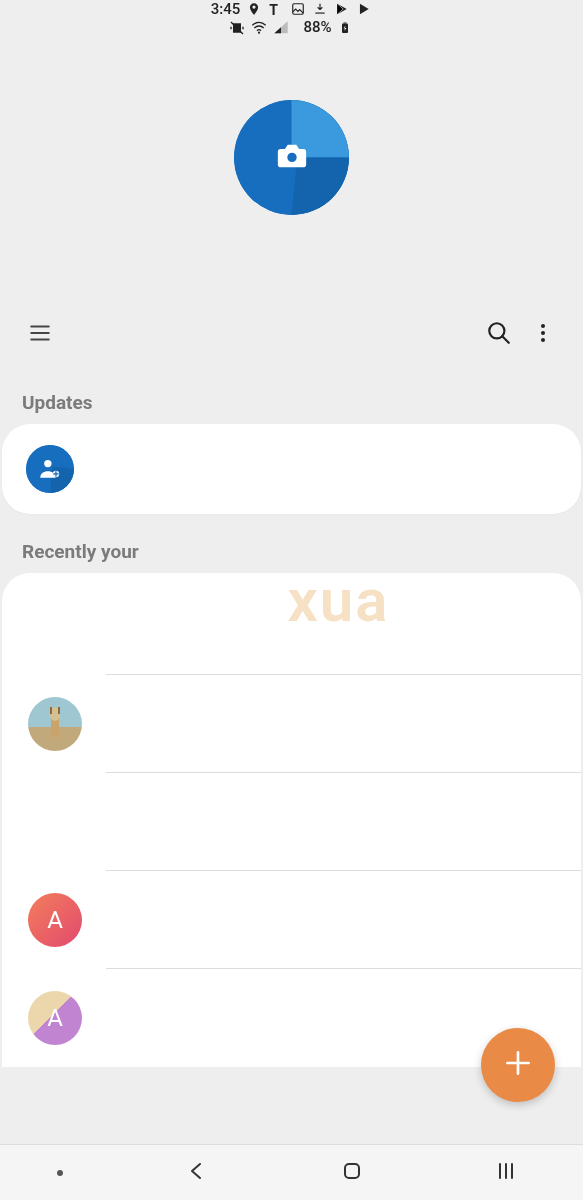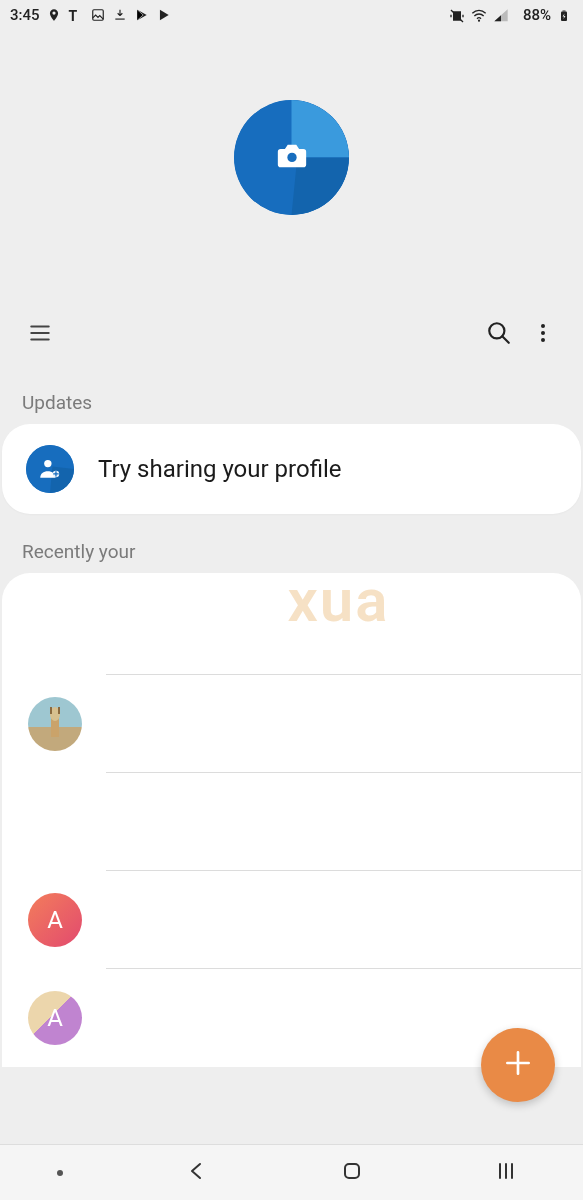--- a/index.html
+++ b/index.html
@@ -13,20 +13,21 @@
   
   .status-bar {
     height: 30px;
     display: flex;
     justify-content: space-between;
     align-items: center;
     padding: 0 10px;
     font-size: 15px;
     font-weight: 500;
     color: #222;
+    flex-direction: column;
   }
   .status-left, .status-right { display: flex; align-items: center; gap: 7px; }
   .status-left .ico, .status-right .ico { width:15px; height:15px; display:inline-block; }
   .status-right span.pct { margin-left: 8px; }
 
   
   .hero {
     display: flex;
     flex-direction: column;
     align-items: center;
@@ -57,21 +58,21 @@
     padding: 0 18px;
     height: 60px;
   }
   .toolbar .spacer { flex: 1; }
   .tb-btn { width: 44px; height:44px; display:flex; align-items:center; justify-content:center; }
 
   
   .section-header {
     color: #7b7b7b;
     font-size: 19px;
-    font-weight: 400;
+    font-weight: 700;
     padding: 26px 22px 10px;
   }
 
   
   .card {
     background: #ffffff;
     border-radius: 28px;
     margin: 0 2px;
     box-shadow: 0 1px 2px rgba(0,0,0,0.03);
   }
@@ -277,21 +278,20 @@
           <circle cx="50" cy="50" r="50" fill="#176dbe"></circle>
           <path d="M100 50 A50 50 0 0 1 50 100 L55 45 Z" fill="#1364ad"></path>
         </svg>
       <svg viewBox="0 0 24 24" width="26" height="26" style="position:relative;z-index:2">
         <circle cx="10" cy="7" r="3.4" fill="#fff"></circle>
         <path d="M3 20c0-4 3-6 7-6s7 2 7 6z" fill="#fff"></path>
         <circle cx="17.5" cy="16.5" r="3" fill="#eaf3fb"></circle>
         <path d="M17.5 14v5M15 16.5h5" stroke="#176dbe" stroke-width="1.2"></path>
       </svg>
     </div>
-    <span class="share-label">Try sharing your profile</span>
   </div>
 </div>
 
 <div class="watermark">xua</div>
 
 <div class="section-header">Recently your</div>
 <div class="recent-card">
 
   <div class="list-row">
     <div class="avatar" style="background:transparent"></div>

